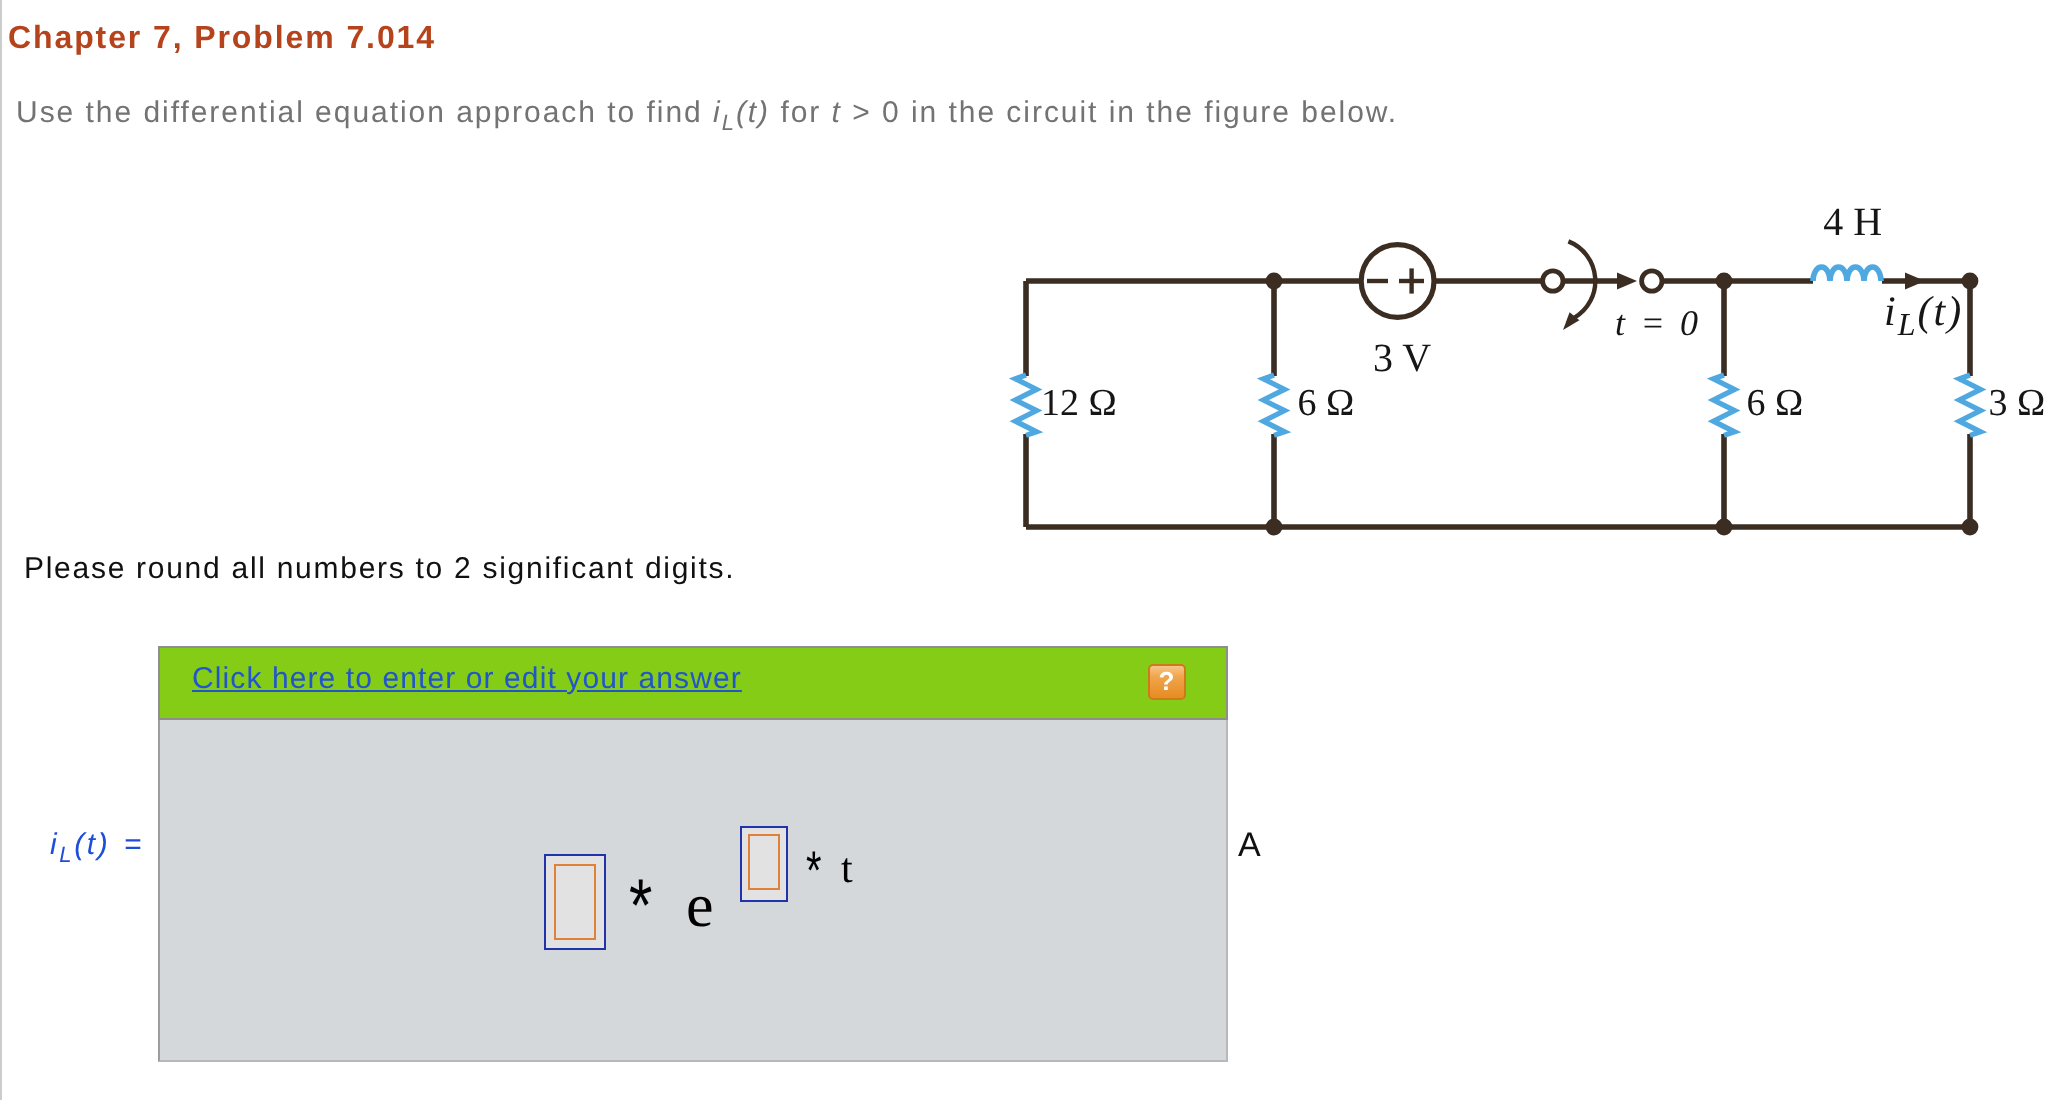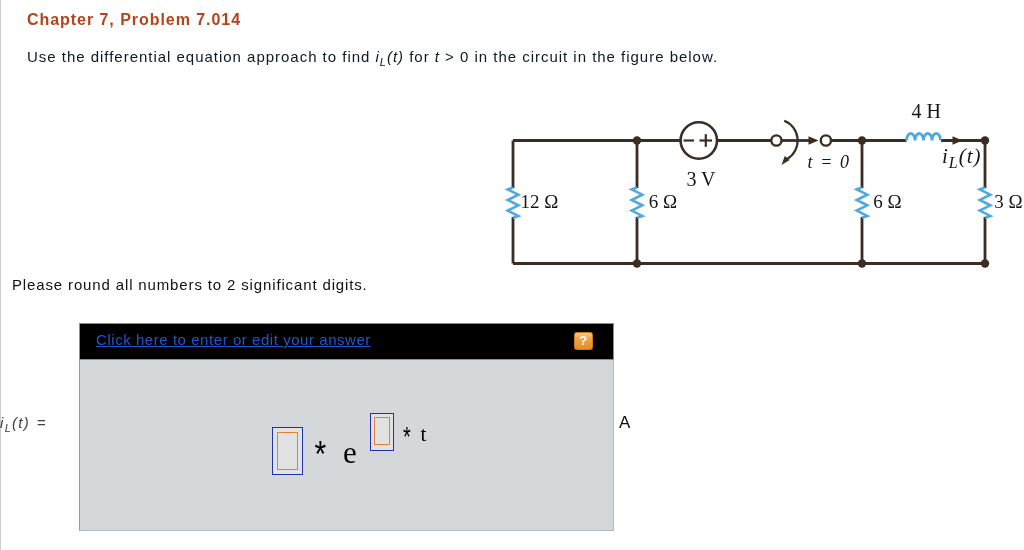--- a/index.html
+++ b/index.html
@@ -1,34 +1,34 @@
 <!DOCTYPE html>
 <html><head>
 <meta charset="utf-8">
 <style>
   html,body{margin:0;padding:0;}
   body{width:1024px;height:550px;background:#ffffff;position:relative;overflow:hidden;
        font-family:"Liberation Sans",sans-serif;}
   .edge{position:absolute;left:0;top:0;width:1px;height:550px;background:#cccccc;}
-  .title{position:absolute;left:27px;top:11px;font-size:16px;font-weight:bold;
+  .title{position:absolute;left:4px;top:11px;font-size:16px;font-weight:bold;
          color:#b5431c;letter-spacing:0.95px;}
-  .p1{position:absolute;left:27px;top:48px;font-size:15px;color:#0f172a;letter-spacing:0.98px;}
+  .p1{position:absolute;left:8px;top:48px;font-size:15px;color:#737373;letter-spacing:0.98px;}
   .p2{position:absolute;left:12px;top:275.5px;font-size:15px;color:#111;letter-spacing:0.86px;}
   .hdr{position:absolute;left:79px;top:323px;width:533px;height:35px;
-       background:#000000;border:1px solid #8e8e8e;}
+       background:#84cc16;border:1px solid #8e8e8e;}
   .lnk{position:absolute;left:16px;top:7px;font-size:15px;color:#2255cc;
        text-decoration:underline;letter-spacing:0.55px;}
   .qi{position:absolute;left:494px;top:7.5px;width:16.5px;height:16.5px;border-radius:2.5px;
       background:linear-gradient(180deg,#f8c488 0%,#f0a44a 35%,#e68c22 100%);
       border:1px solid #cf7a1a;color:#ffffff;font-size:13px;font-weight:bold;
       text-align:center;line-height:16px;}
   .bod{position:absolute;left:79px;top:360px;width:533px;height:170px;
        background:#d4d8da;border-left:1px solid #9a9ea0;border-right:1px solid #b5b9bb;
        border-bottom:1px solid #b5b9bb;}
-  .ileft{position:absolute;left:0;top:414px;font-size:15px;color:#404040;letter-spacing:1.3px;word-spacing:1.5px;text-align:center;}
+  .ileft{position:absolute;left:25px;top:414px;font-size:15px;color:#1d4ed8;letter-spacing:1.3px;word-spacing:1.5px;text-align:center;}
   .aunit{position:absolute;left:619px;top:413px;font-size:17px;color:#111;}
   .box1{position:absolute;left:272px;top:427px;width:29px;height:46px;
         border:1.5px solid #2233aa;background:#e2e2e2;}
   .box1i{position:absolute;left:4px;top:3.5px;width:18.5px;height:36px;border:1.5px solid #e0813a;}
   .box2{position:absolute;left:370px;top:413px;width:22px;height:36px;
         border:1.5px solid #2233aa;background:#e2e2e2;}
   .box2i{position:absolute;left:3px;top:3px;width:14px;height:26px;border:1.5px solid #e0813a;}
   .ser{font-family:"Liberation Serif",serif;color:#000;position:absolute;}
 </style>
 </head>

